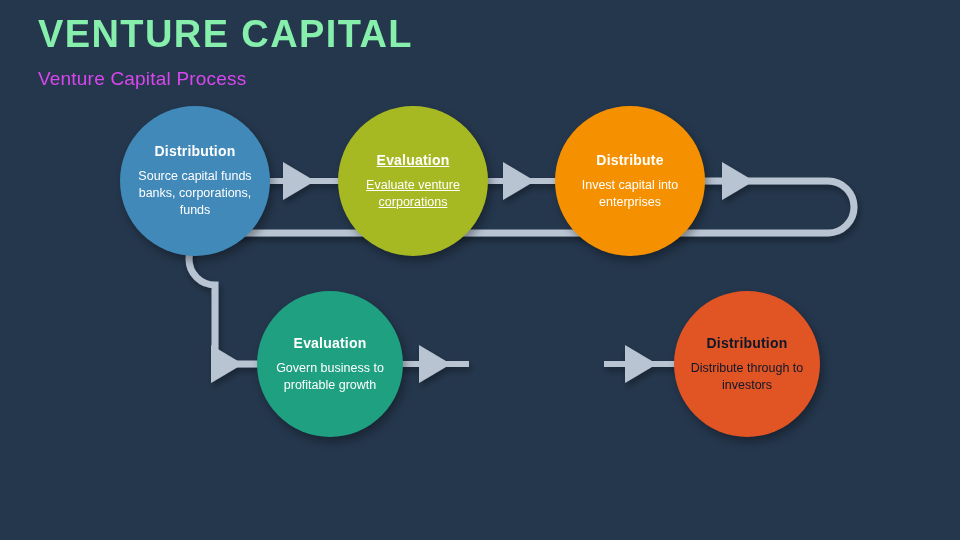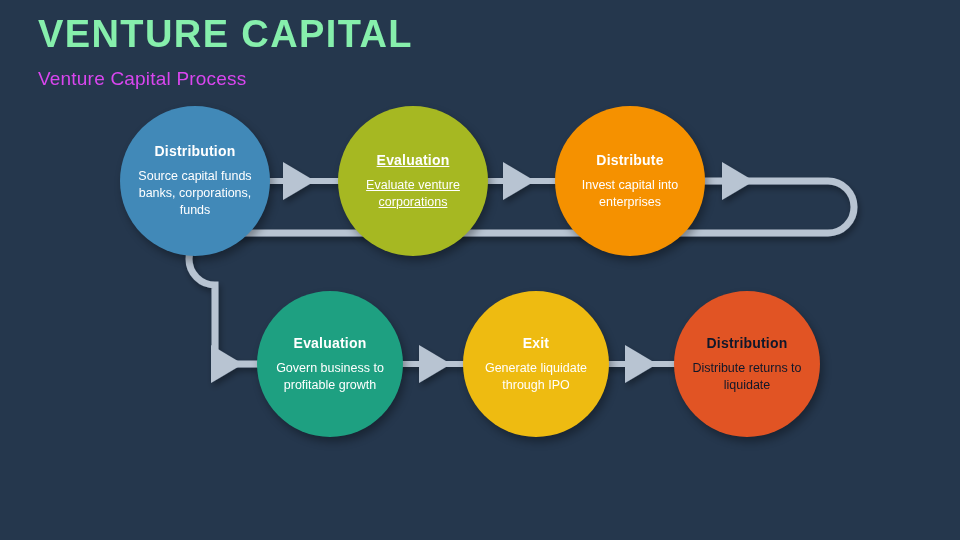--- a/index.html
+++ b/index.html
@@ -127,23 +127,19 @@
   <div class="node" id="node-investment" style="background: rgb(245, 145, 0); color: rgb(255, 255, 255);">
     <div class="n-title">Distribute</div>
     <div class="n-desc">Invest capital into enterprises</div>
   </div>
 
   <div class="node" id="node-governing" style="background: rgb(30, 160, 129); color: rgb(255, 255, 255);">
     <div class="n-title">Evaluation</div>
     <div class="n-desc">Govern business to profitable growth</div>
   </div>
 
-  <div class="node" id="node-exit" style="background: rgb(238, 187, 17); color: rgb(255, 255, 255);">
-    <div class="n-title">Exit</div>
-    <div class="n-desc">Generate liquidate through IPO</div>
-  </div>
 
   <div class="node" id="node-distribution" style="background: rgb(225, 84, 36); color: #0f172a;">
     <div class="n-title">Distribution</div>
-    <div class="n-desc">Distribute returns to liquidate</div>
+    <div class="n-desc">Distribute through to investors</div>
   </div>
 
 </div>
 
 </body></html>

